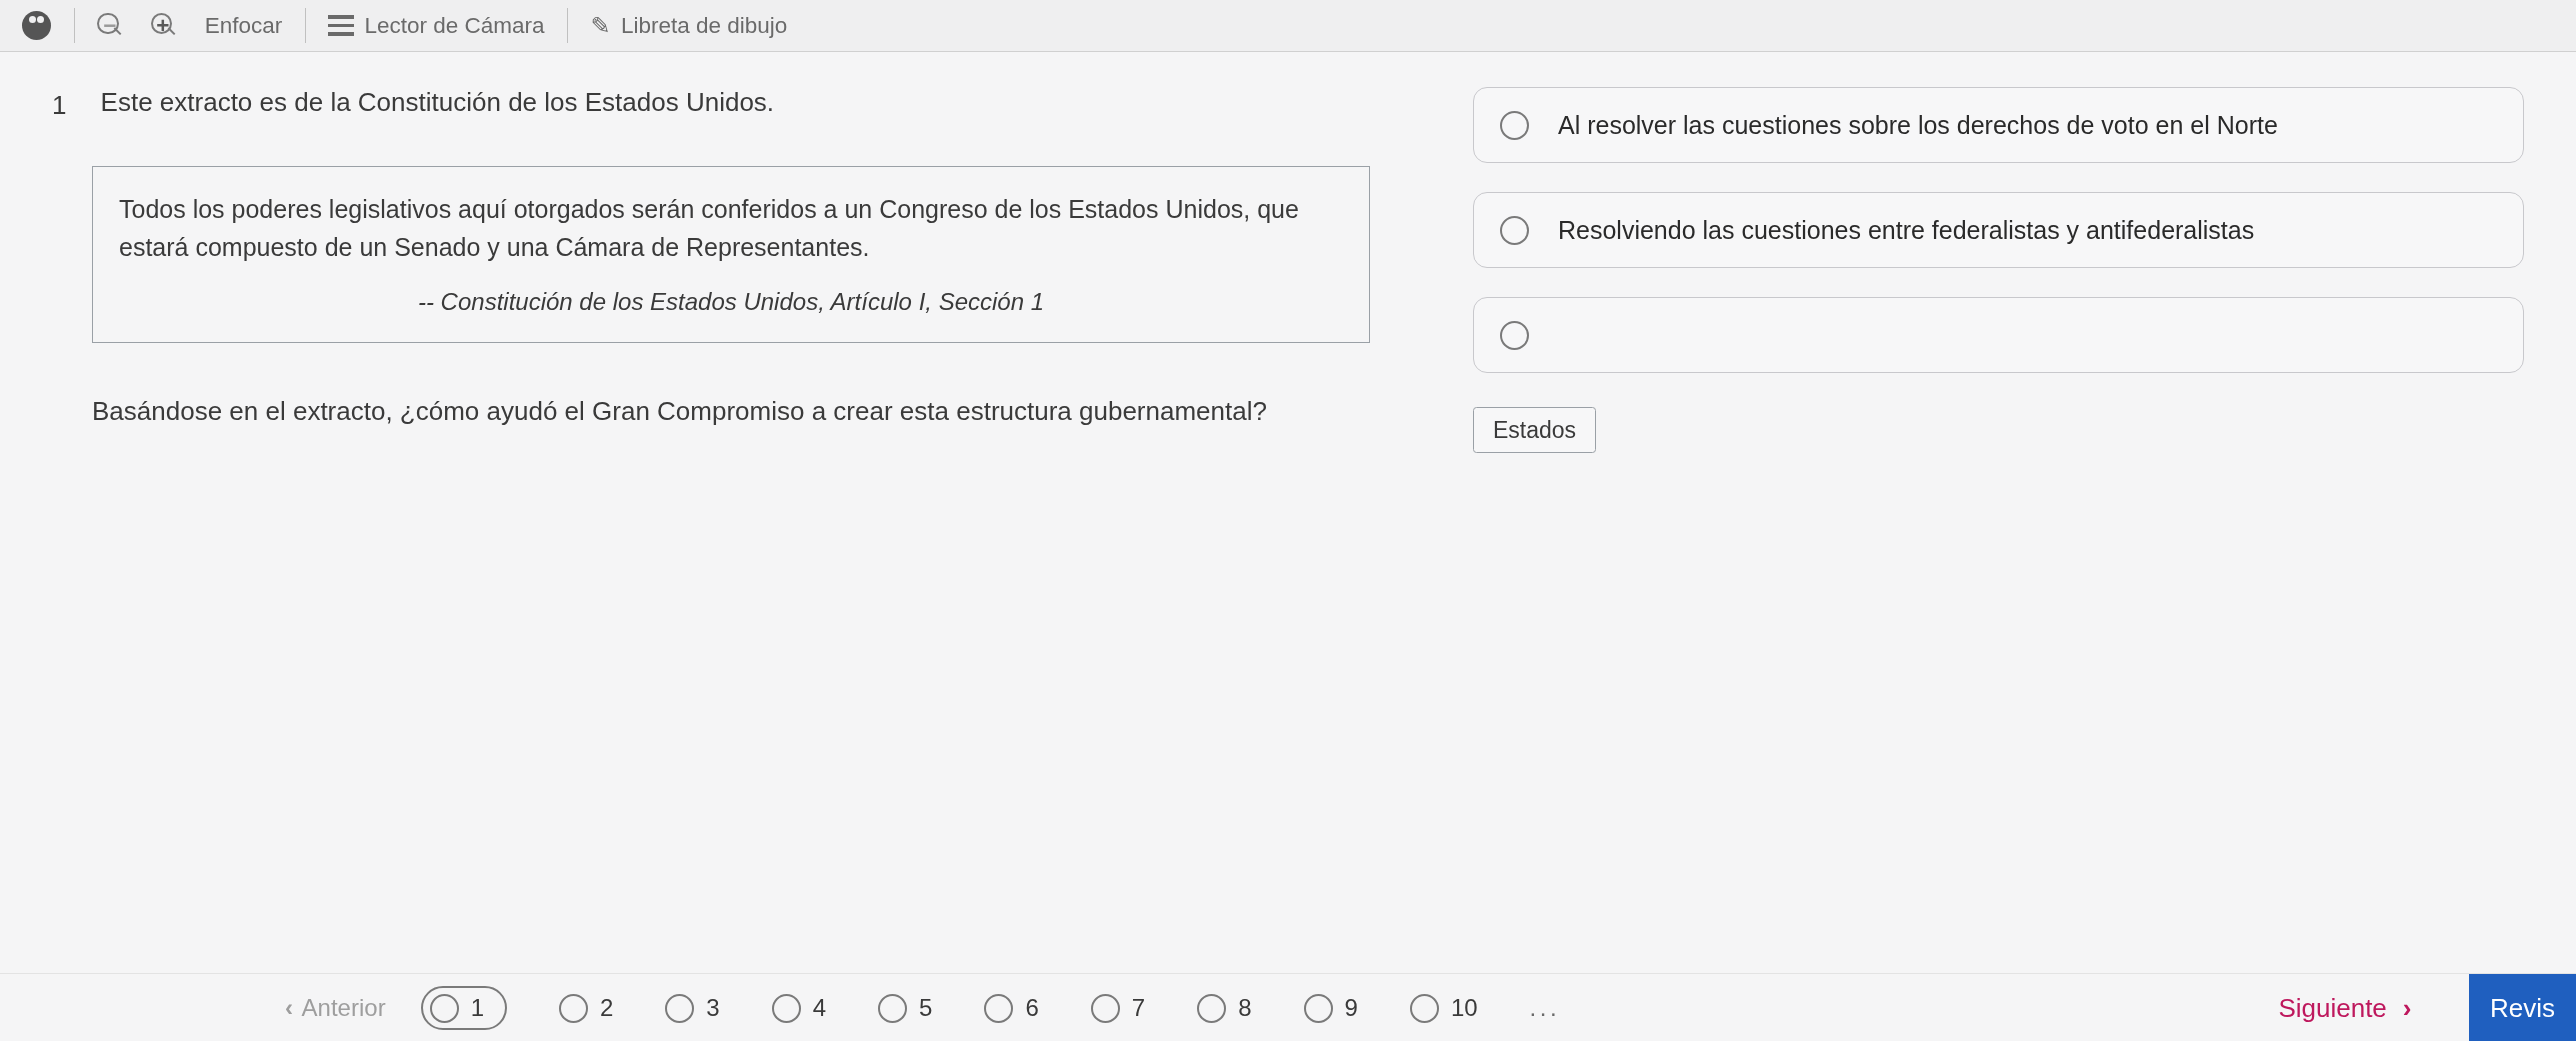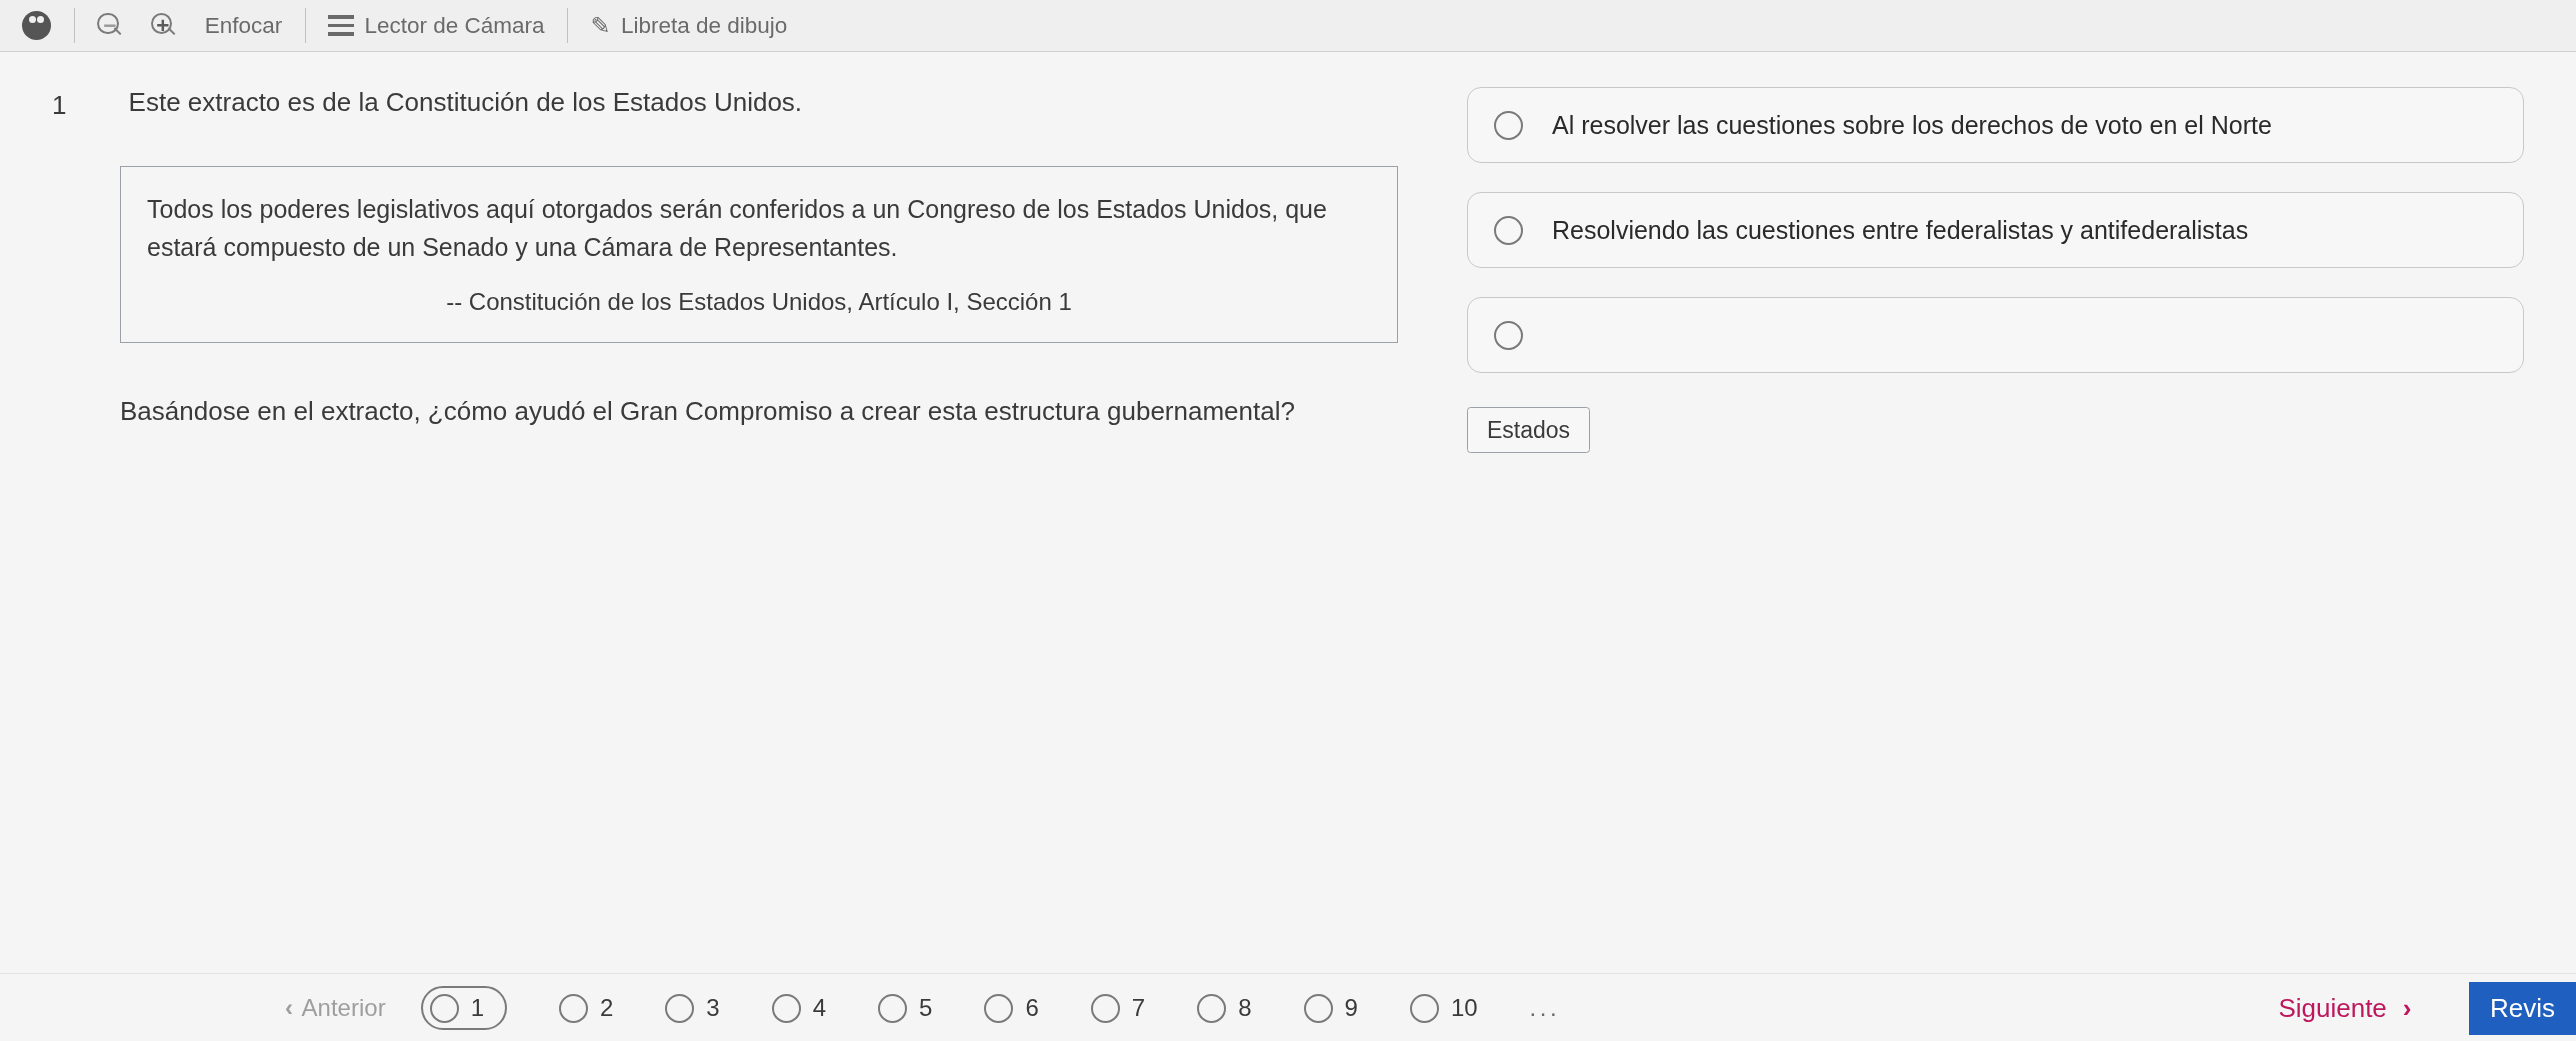--- a/index.html
+++ b/index.html
@@ -68,23 +68,23 @@
     }
     .linereader-icon span {
       display: block; height: 3.5px; background: #6a6a6a;
     }
     .sketch-icon {
       font-size: 24px; color: #6a6a6a;
     }
 
     
     .main {
-      padding: 35px 35px 0 120px;
-      display: flex;
-      gap: 69px;
+      padding: 35px 35px 0 92px;
+      display: flex;
+      gap: 103px;
     }
     .qnum {
       position: absolute;
       left: 52px;
       top: 90px;
       font-size: 26px;
       color: #3a3a3a;
     }
     .left-col {
       flex: 0 0 1278px;
@@ -102,20 +102,21 @@
     .excerpt-box {
       border: 1.7px solid #9aa0a6;
       padding: 22.5px 26px;
       font-size: 25px;
       line-height: 1.55;
       color: #3a3a3a;
       margin-bottom: 48px;
     }
     .excerpt-cite {
       text-align: center;
+      font-style: italic;
       margin-top: 15.5px;
       font-size: 24px;
       color: #3a3a3a;
     }
     .q-prompt {
       font-size: 26px;
       line-height: 1.55;
     }
 
     
@@ -190,21 +191,21 @@
     .ellipsis { font-size: 24px; color: #6a6a6a; letter-spacing: 3.5px; }
     .next-btn {
       display: flex; align-items: center; gap: 16px;
       color: #be185d; font-size: 26px; cursor: pointer; margin-right: 22.5px;
     }
     .review-btn {
       background: #1f5fbf;
       color: #fff;
       padding: 17.3px 21px;
       font-size: 26px;
-      height: 53px;
+      height: 69px;
       display: flex;
       align-items: center;
       margin-right: -26px;
     }
     .chev { font-weight: bold; }
   </style>
 </head>
 <body>
 
 <div class="toolbar">

